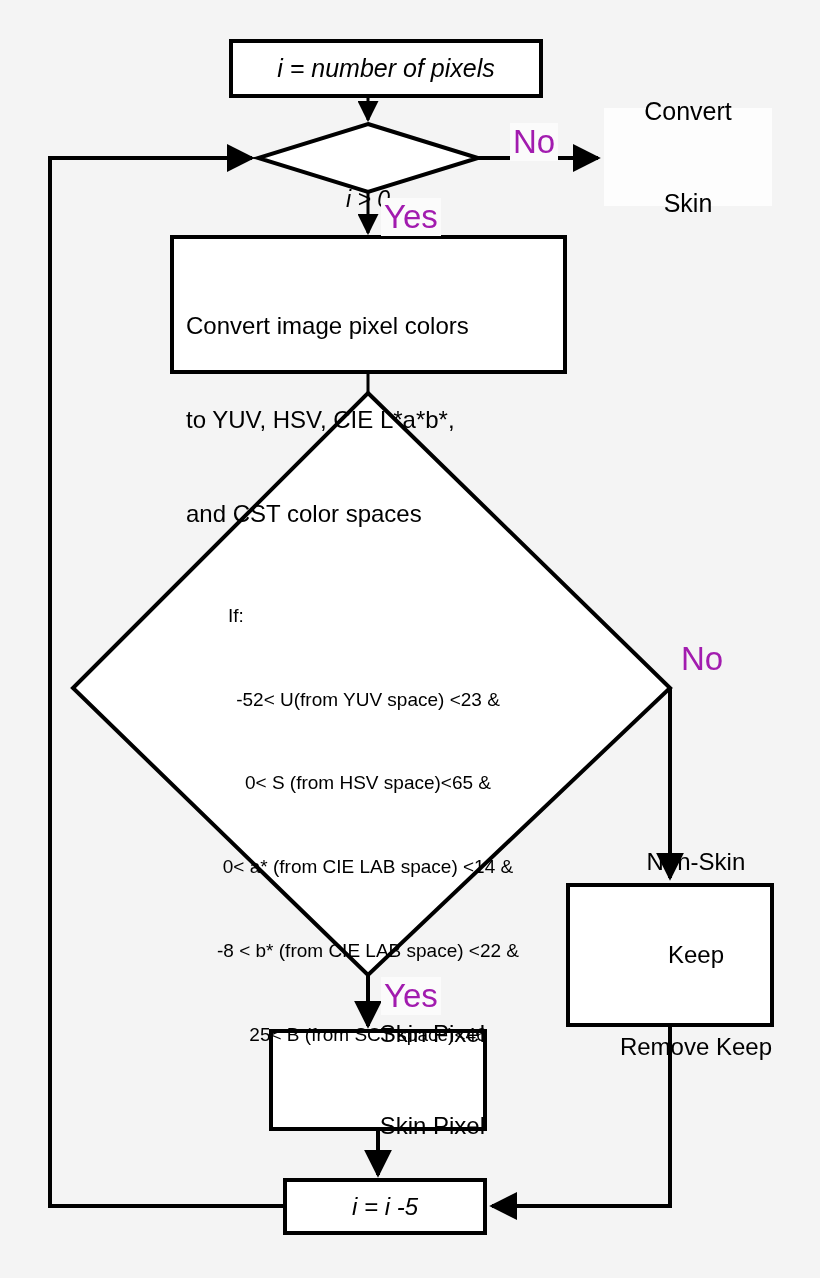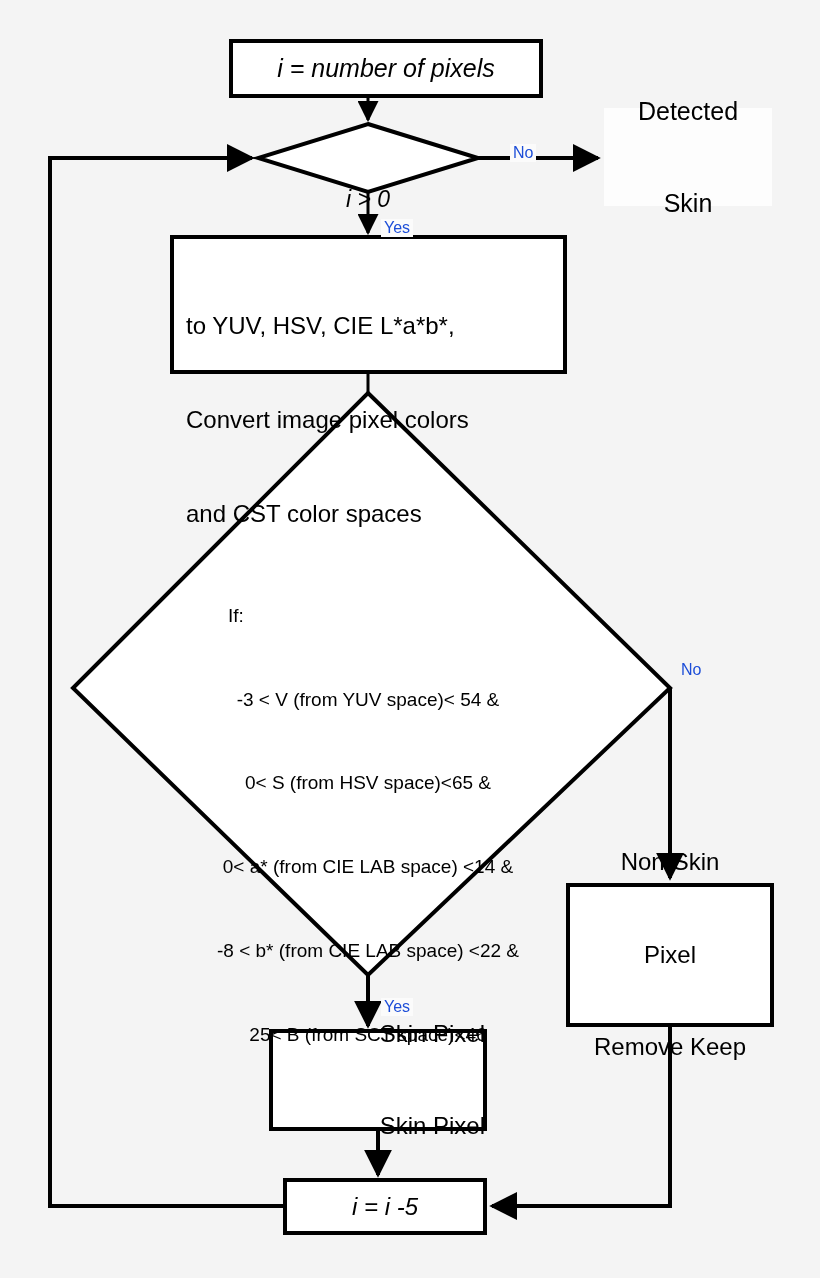--- a/index.html
+++ b/index.html
@@ -70,25 +70,24 @@
     display: flex;
     align-items: center;
     justify-content: center;
     font-size: 25px;
     background: #fdfdfd;
   }
 
   
   .edge-label {
     position: absolute;
-    font-size: 16px;
-    color: #1d4ed8;
+    font-size: 33px;
+    color: #a21caf;
     background: #fbfbfb;
     padding: 0 3px;
-    margin-top: 21px;
   }
   #label-no-1 { left: 510px; top: 123px; }
   #label-yes-1 { left: 381px; top: 198px; }
   #label-no-2 { left: 678px; top: 640px; background: transparent; }
   #label-yes-2 { left: 381px; top: 977px; }
 
   
   #convert-box {
     left: 186px;
     top: 248px;
@@ -113,21 +112,21 @@
   }
 
   
   #nonskin-box {
     left: 568px;
     top: 885px;
     width: 204px;
     height: 140px;
     display: flex;
     align-items: center;
-    justify-content: center;
+    justify-content: flex-end;
     font-size: 24px;
     line-height: 1.28;
   }
 
   
   #skin-box {
     left: 271px;
     top: 1031px;
     width: 214px;
     height: 98px;
@@ -198,48 +197,48 @@
   <div class="node-text centered italic" id="start-box">i = number of pixels</div>
 
   <div class="node-text italic" id="decision-i-text">i &gt; 0</div>
 
   <div class="edge-label" id="label-no-1">No</div>
 
   <div class="edge-label" id="label-yes-1">Yes</div>
 
   <div class="node-text centered" id="detected-skin-box">
     <div>
-      <div>Detected</div>
+      <div>Convert</div>
       <div>Skin</div>
     </div>
   </div>
 
   <div class="node-text leftish" id="convert-box">
+    <div>Convert image pixel colors</div>
     <div>to YUV, HSV, CIE L*a*b*,</div>
-    <div>Convert image pixel colors</div>
     <div>and CST color spaces</div>
   </div>
 
   <div class="node-text" id="conditions-text">
     <span class="if-line">If:</span>
-    <div>-3 &lt; V (from YUV space)&lt; 54 &amp;</div>
+    <div>-52&lt; U(from YUV space) &lt;23 &amp;</div>
     <div>0&lt; S (from HSV space)&lt;65 &amp;</div>
     <div>0&lt; a* (from CIE LAB space) &lt;14 &amp;</div>
     <div>-8 &lt; b* (from CIE LAB space) &lt;22 &amp;</div>
     <div>25&lt; B (from SCT space)&lt;46</div>
   </div>
 
   <div class="edge-label" id="label-no-2">No</div>
 
   <div class="edge-label" id="label-yes-2">Yes</div>
 
   <div class="node-text centered" id="nonskin-box">
     <div>
       <div>Non-Skin</div>
-      <div>Pixel</div>
+      <div>Keep</div>
       <div>Remove Keep</div>
     </div>
   </div>
 
   <div class="node-text centered" id="skin-box">
     <div>
       <div>Skin Pixel</div>
       <div>Skin Pixel</div>
     </div>
   </div>

